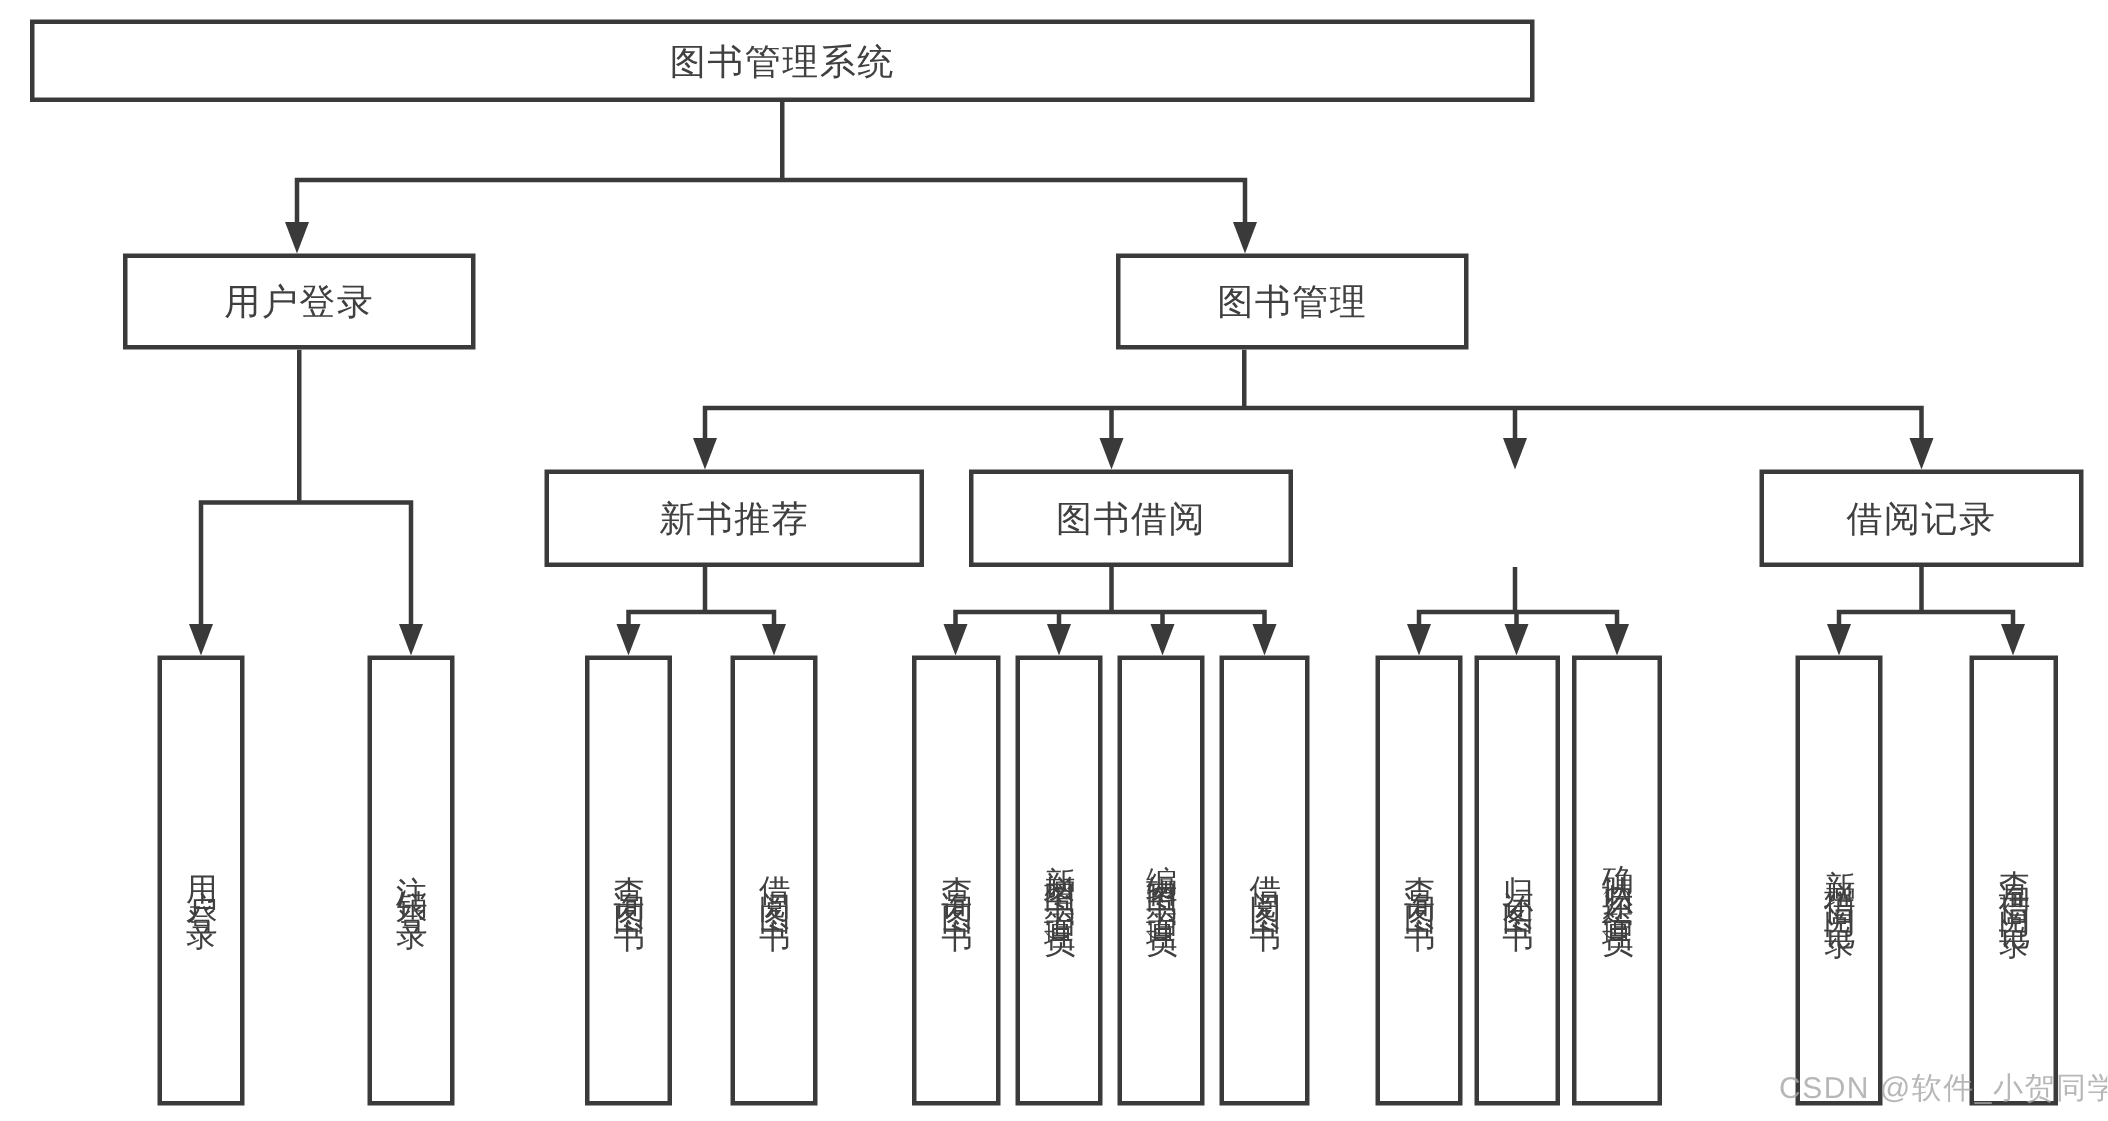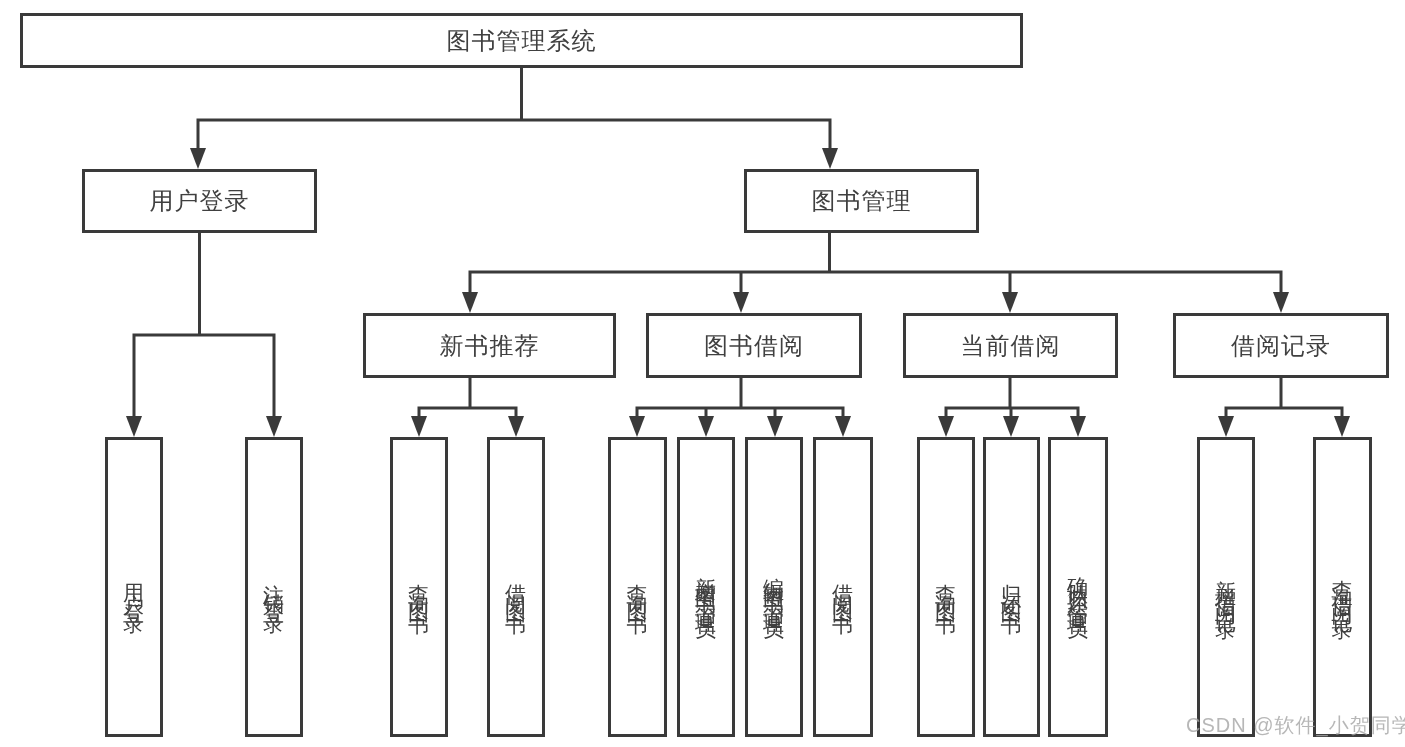--- a/index.html
+++ b/index.html
@@ -123,23 +123,20 @@
   <div class="box" style="left:712px; top:169px; width:235px; height:64px;margin-left:32px;">
     <span class="h-label">图书管理</span>
   </div>
 
   <div class="box" style="left:363px; top:313px; width:253px; height:65px;">
     <span class="h-label">新书推荐</span>
   </div>
   <div class="box" style="left:646px; top:313px; width:216px; height:65px;">
     <span class="h-label">图书借阅</span>
   </div>
-  <div class="box" style="left:903px; top:313px; width:215px; height:65px;">
-    <span class="h-label">当前借阅</span>
-  </div>
   <div class="box" style="left:1173px; top:313px; width:216px; height:65px;">
     <span class="h-label">借阅记录</span>
   </div>
 
   <div class="box" style="left:105px; top:437px; width:58px; height:300px;">
     <span class="v-label">用户登录</span>
   </div>
   <div class="box" style="left:245px; top:437px; width:58px; height:300px;">
     <span class="v-label">注销登录</span>
   </div>

